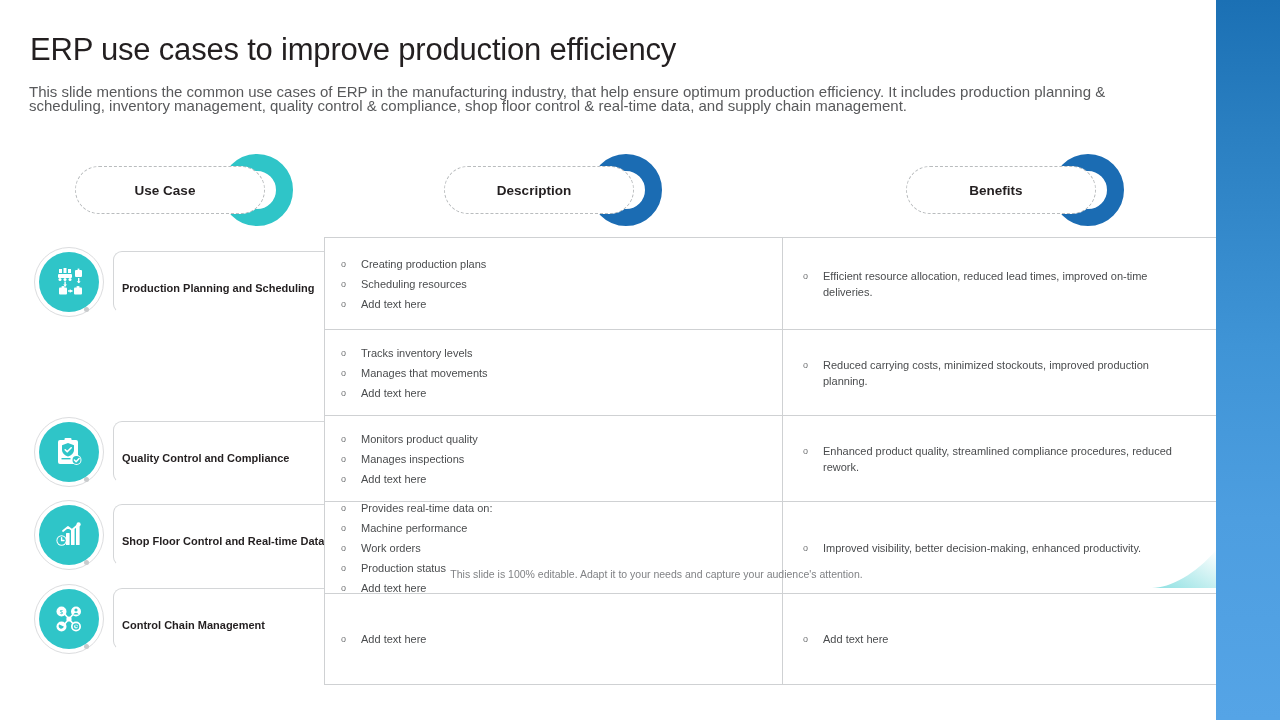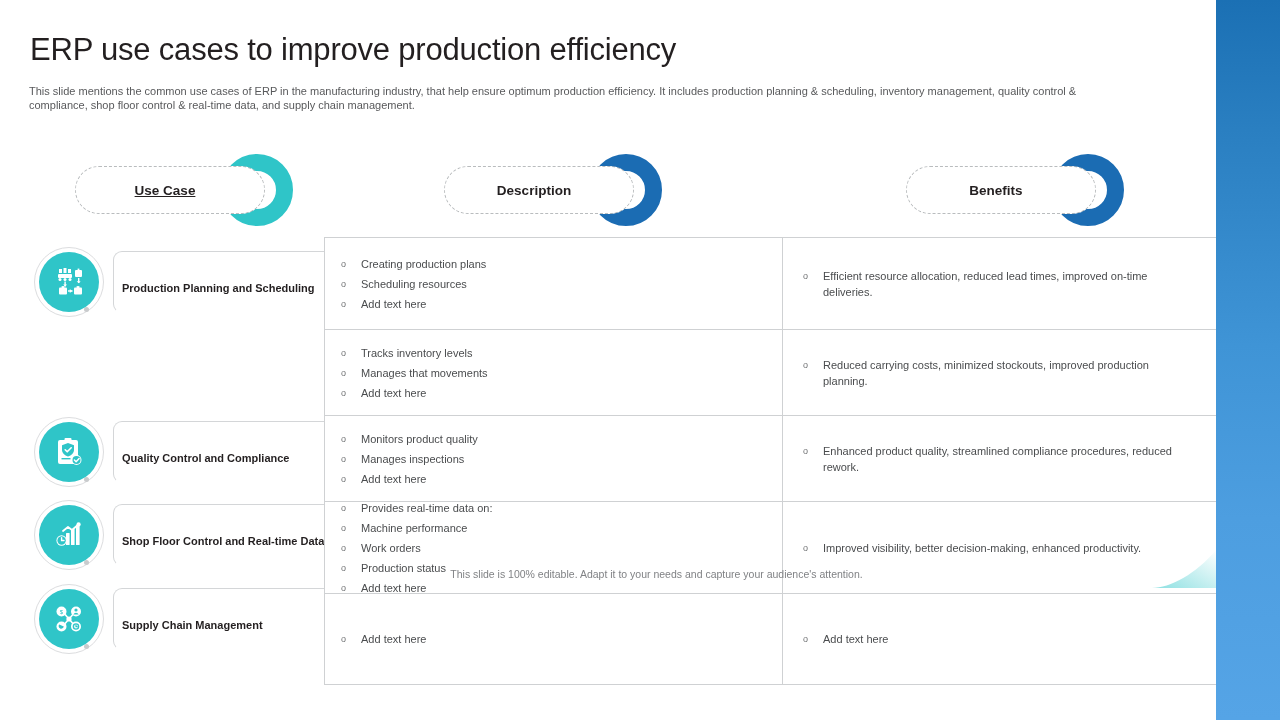--- a/index.html
+++ b/index.html
@@ -21,21 +21,21 @@
   .corner-wave svg{display:block;}
 
   
   .title{
     position:absolute;left:30px;top:32px;
     font-size:31px;font-weight:400;color:#231f20;letter-spacing:-0.2px;
     line-height:36px;white-space:nowrap;
   }
   .subtitle{
     position:absolute;left:29px;top:85px;width:1100px;
-    font-size:11px;line-height:13.5px;color:#58595b;font-weight:400;
+    font-size:15px;line-height:13.5px;color:#58595b;font-weight:400;
   }
 
   
   .pill{
     position:absolute;top:154px;height:72px;
   }
   .pill .ring{
     position:absolute;right:0;top:0;width:72px;height:72px;border-radius:50%;
     border-style:solid;border-width:17px;box-sizing:border-box;
   }
@@ -46,21 +46,21 @@
   }
   .pill .plate-label{
     position:absolute;left:0;top:0;right:0;height:100%;
     display:flex;align-items:center;justify-content:center;
     font-size:13.5px;font-weight:bold;color:#231f20;
   }
 
   #pill-usecase{left:75px;width:218px;}
   #pill-usecase .plate{width:190px;}
   #pill-usecase .ring{border-color:#2fc5c8;}
-  #pill-usecase .plate-label{padding-right:38px;text-decoration:underline;}
+  #pill-usecase .plate-label{padding-right:38px;}
 
   #pill-description{left:444px;width:218px;}
   #pill-description .plate{width:190px;}
   #pill-description .ring{border-color:#1b6cb3;}
   #pill-description .plate-label{padding-right:38px;}
 
   #pill-benefits{left:906px;width:218px;}
   #pill-benefits .plate{width:190px;}
   #pill-benefits .ring{border-color:#1b6cb3;}
   #pill-benefits .plate-label{padding-right:38px;}
@@ -260,21 +260,21 @@
         <text x="9.5" y="12.4" font-size="6" fill="#2fc5c8" text-anchor="middle" font-family="'Liberation Sans',sans-serif">$</text>
         <circle cx="24" cy="8" r="1.6" fill="#2fc5c8"></circle>
         <path d="M21.4 12.6 a2.8 2.8 0 0 1 5.2 0 Z" fill="#2fc5c8"></path>
         <path d="M7.2 22.4 a2.6 2.6 0 1 0 4.6 2 Z" fill="#2fc5c8"></path>
         <circle cx="24" cy="24.5" r="2.6" fill="none" stroke="#2fc5c8" stroke-width="1.4"></circle>
         <path d="M24 22.6 v2 h1.6" stroke="#2fc5c8" stroke-width="1.2" fill="none"></path>
       </svg>
     </div>
     <div class="uc-bracket"></div>
     <div class="uc-endnode"></div>
-    <div class="uc-label">Supply Chain Management</div>
+    <div class="uc-label">Control Chain Management</div>
   </div>
 
   <div class="table">
 
     <div class="trow r0">
       <div class="cell-desc">
         <div class="bullet-row">
           <span class="bullet-mark">o</span>
           <span class="bullet-text">Creating production plans</span>
         </div>

